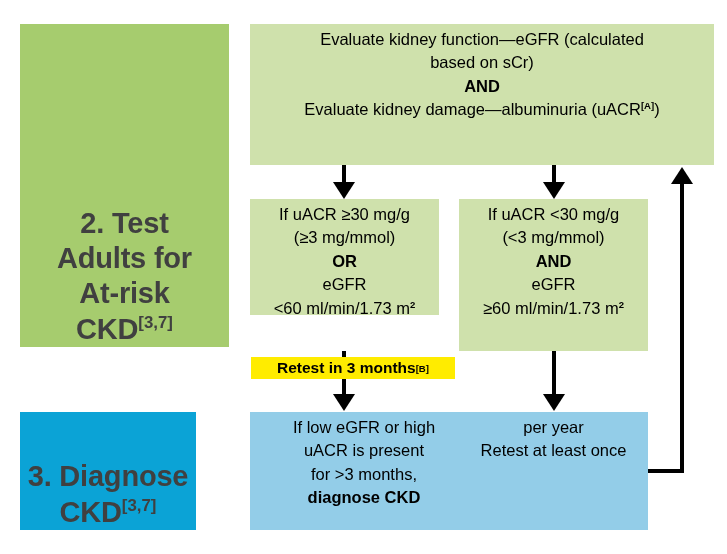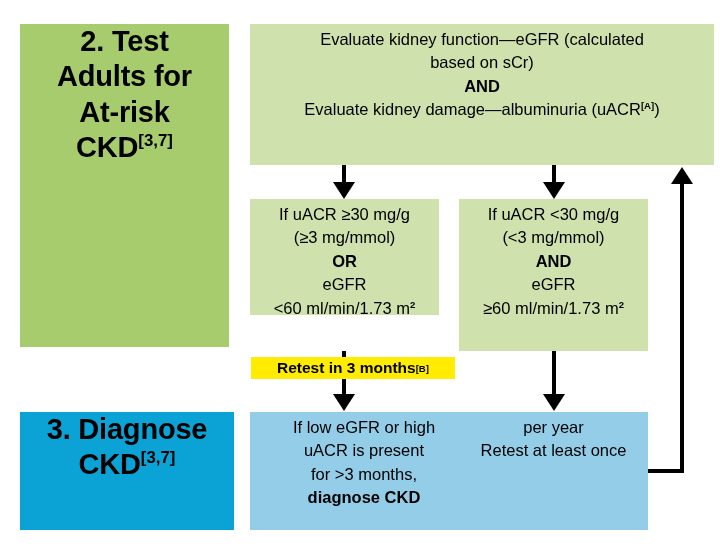--- a/index.html
+++ b/index.html
@@ -16,43 +16,43 @@
     width: 727px;
     height: 554px;
     background: #ffffff;
     overflow: hidden;
   }
 
   
   .stage-panel {
     position: absolute;
     display: flex;
-    align-items: flex-start;
+    align-items: flex-end;
     justify-content: center;
     text-align: center;
-    color: #000000;
+    color: #404040;
     font-weight: bold;
     line-height: 1.22;
   }
   .stage-panel .stage-text {
     font-size: 29px;
     letter-spacing: -0.2px;
     padding: 0 6px;
   }
   #stage-test {
     left: 20px;
     top: 24px;
     width: 209px;
     height: 323px;
     background: #a6cc6e;
   }
   #stage-diagnose {
     left: 20px;
     top: 412px;
-    width: 214px;
+    width: 176px;
     height: 118px;
     background: #0ba3d6;
   }
   .sup {
     font-size: 0.58em;
     vertical-align: super;
     font-weight: bold;
     letter-spacing: 0;
   }
 

